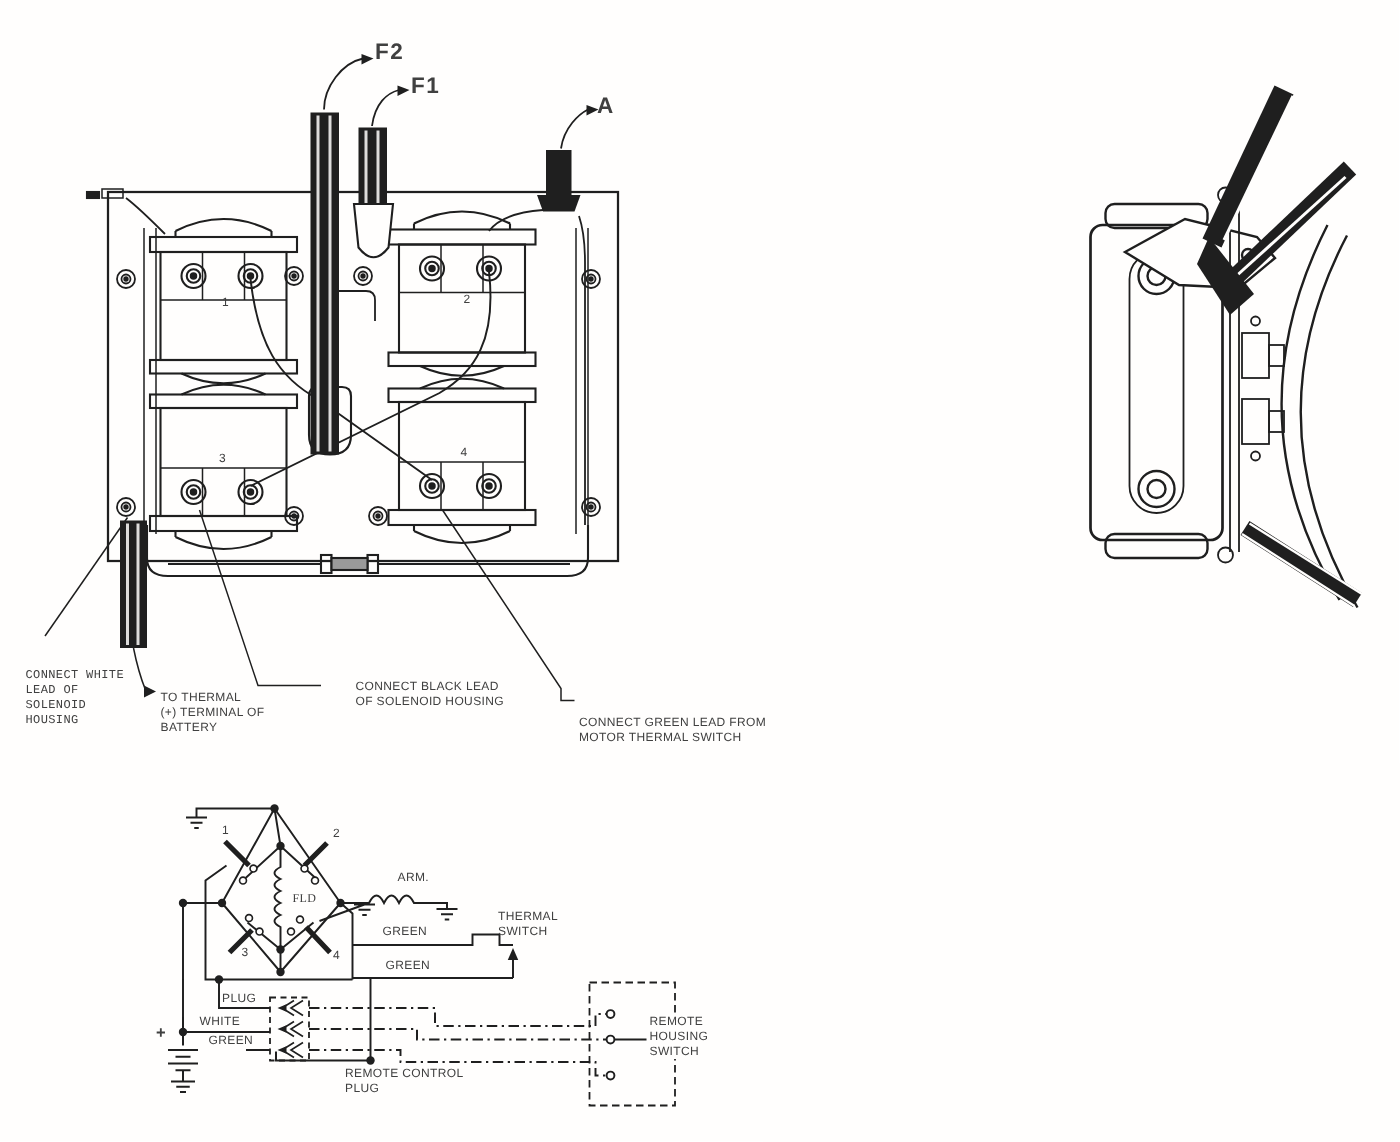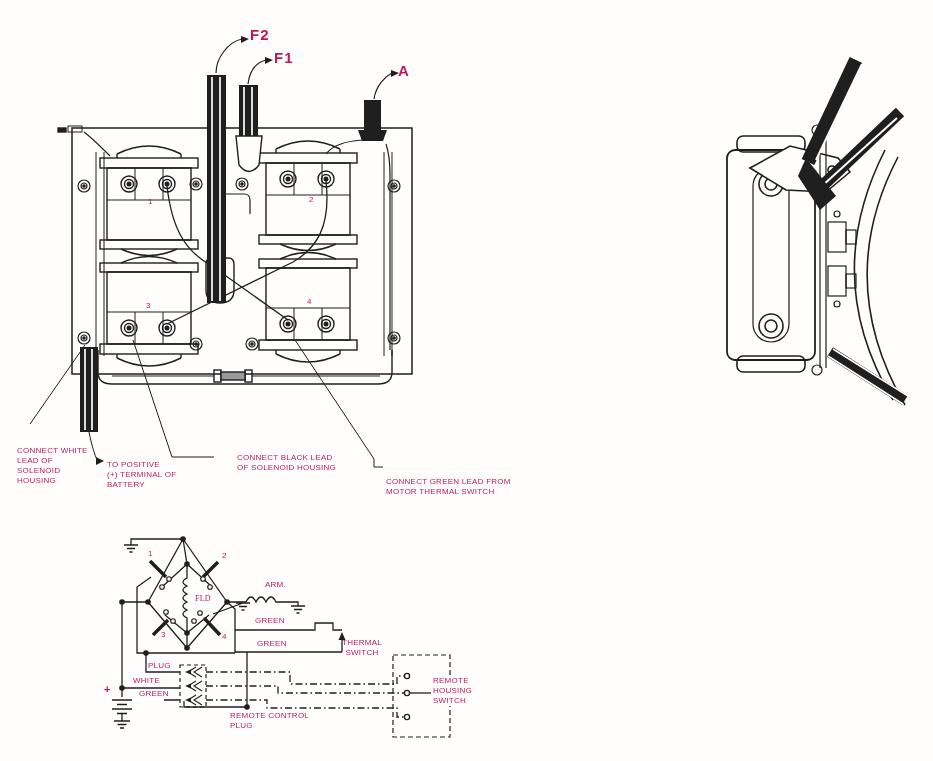--- a/index.html
+++ b/index.html
@@ -1,22 +1,22 @@
 <!DOCTYPE html>
 <html><head>
 <meta charset="utf-8">
 <style>
   html,body{margin:0;padding:0;background:#ffffff;}
   #canvas{position:relative;width:933px;height:761px;background:#fffefd;overflow:hidden;
           font-family:"Liberation Sans",sans-serif;color:#1f1f1f;}
   svg{position:absolute;left:0;top:0;}
   .lbl{position:absolute;font-size:8px;line-height:10px;letter-spacing:.25px;
-       white-space:pre-line;color:#be185d;}
+       white-space:pre-line;color:#404040;}
   .big{font-size:15px;font-weight:bold;letter-spacing:1px;line-height:15px;}
-  .ctr{text-align:center;margin-top:32px;}
+  .ctr{}
   .bg{background:#fffefd;padding:0 1px;}
   .plus{font-size:11px;font-weight:bold;line-height:11px;}
 </style>
 </head>
 <body>
 
 <div id="canvas">
 
 <svg width="933" height="761" viewBox="0 0 933 761">
   <defs>
@@ -243,25 +243,25 @@
 
 <div class="lbl big" style="left:250px;top:27px;">F2</div>
 <div class="lbl big" style="left:274px;top:50px;">F1</div>
 <div class="lbl big" style="left:398px;top:63px;">A</div>
 
 <div class="lbl" style="left:148px;top:197px;">1</div>
 <div class="lbl" style="left:309px;top:195px;">2</div>
 <div class="lbl" style="left:146px;top:301px;">3</div>
 <div class="lbl" style="left:307px;top:297px;">4</div>
 
-<div class="lbl" style="left:17px;top:446px;">CONNECT WHITE
+<div class="lbl" style="left:17px;top:446px;font-family:Liberation Mono, monospace;">CONNECT WHITE
 LEAD OF
 SOLENOID
 HOUSING</div>
-<div class="lbl" style="left:107px;top:460px;">TO POSITIVE
+<div class="lbl" style="left:107px;top:460px;">TO THERMAL
 (+) TERMINAL OF
 BATTERY</div>
 <div class="lbl" style="left:237px;top:453px;">CONNECT BLACK LEAD
 OF SOLENOID HOUSING</div>
 <div class="lbl" style="left:386px;top:458px;margin-top:19px;">CONNECT GREEN LEAD FROM
 MOTOR THERMAL SWITCH</div>
 
 <div class="lbl" style="left:148px;top:549px;">1</div>
 <div class="lbl" style="left:222px;top:551px;">2</div>
 <div class="lbl" style="left:161px;top:630px;">3</div>

